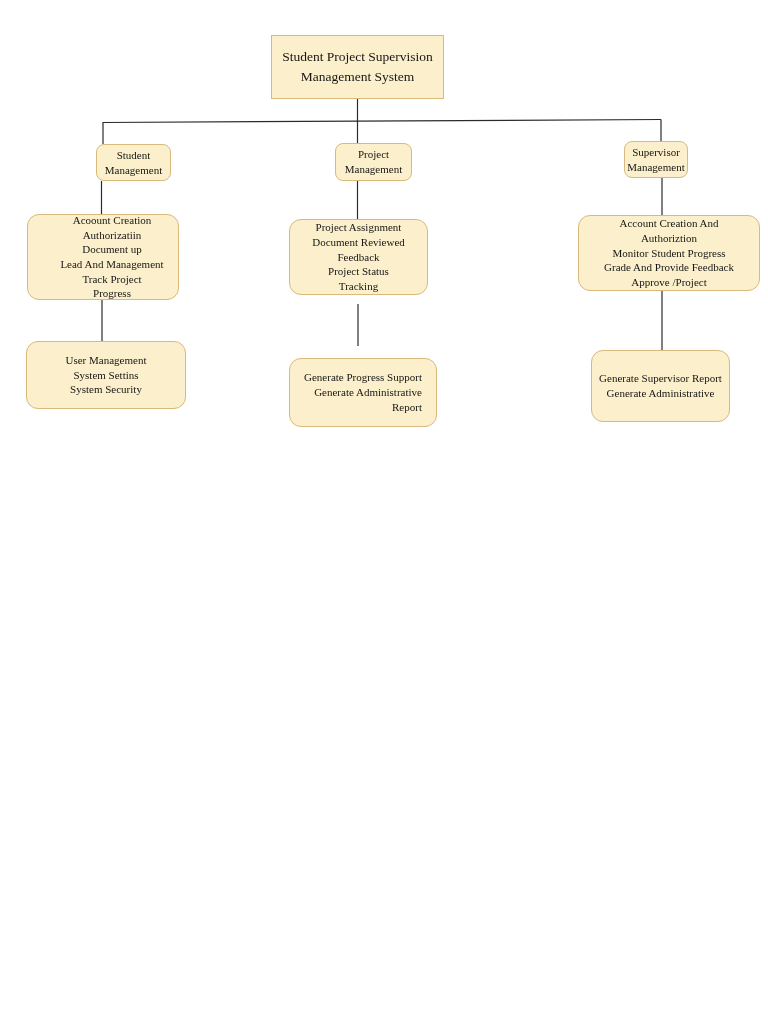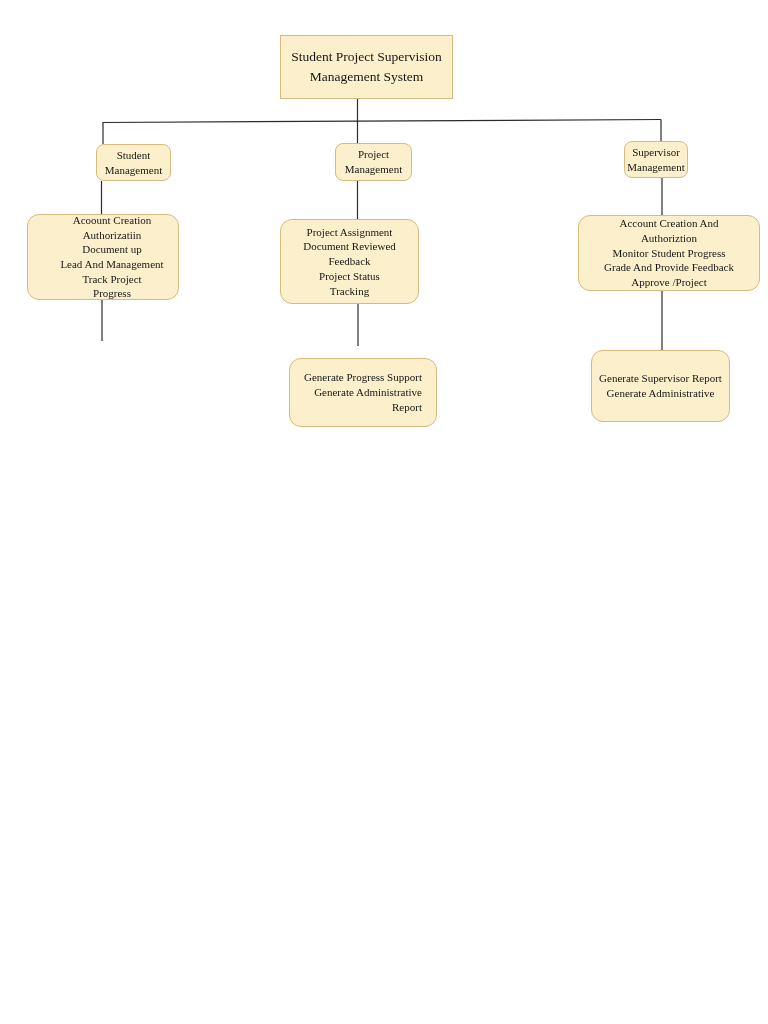--- a/index.html
+++ b/index.html
@@ -29,30 +29,30 @@
     display:flex;align-items:center;justify-content:center;
     text-align:center;
     background:var(--box-fill);
     border:1.4px solid var(--box-border);
     color:#161616;
     white-space:pre-line;
     line-height:1.34;
     font-size:11px;
   }
   .n-root{
-    left:280px;top:35px;width:173px;height:64px;
+    left:271px;top:35px;width:173px;height:64px;
     font-size:13.5px;line-height:1.5;border-radius:0;border-width:1.6px;
   }
   .lvl2{border-radius:8px;}
   .lvl3{border-radius:12px;}
   .n-b1{left:64px;top:144px;width:75px;height:37px;margin-left:32px;}
   .n-b2{left:319px;top:143px;width:77px;height:38px;margin-left:16px;}
   .n-b3{left:624px;top:141px;width:64px;height:37px;}
   .n-c1a{left:27px;top:214px;width:152px;height:86px;padding-left:18px;}
-  .n-c2a{left:280px;top:219px;width:139px;height:85px;}
+  .n-c2a{left:289px;top:219px;width:139px;height:76px;}
   .n-c3a{left:578px;top:215px;width:182px;height:76px;}
   .n-c1b{left:26px;top:341px;width:160px;height:68px;}
   .n-c2b{left:289px;top:358px;width:148px;height:69px;text-align:right;}
   .n-c3b{left:591px;top:350px;width:139px;height:72px;}
 </style>
 </head>
 <body>
 
 <div class="page">
 
@@ -95,19 +95,22 @@
 Document Reviewed
 Feedback
 Project Status
 Tracking</div>
   <div class="node lvl3 n-c3a">Account Creation And
 Authoriztion
 Monitor Student Progress
 Grade And Provide Feedback
 Approve /Project</div>
 
+  <div class="node lvl3 n-c1b">User Management
+System Settins
+System Security</div>
   <div class="node lvl3 n-c2b">Generate Progress Support
 Generate Administrative
 Report</div>
   <div class="node lvl3 n-c3b">Generate Supervisor Report
 Generate Administrative</div>
 
 </div>
 
 </body></html>

